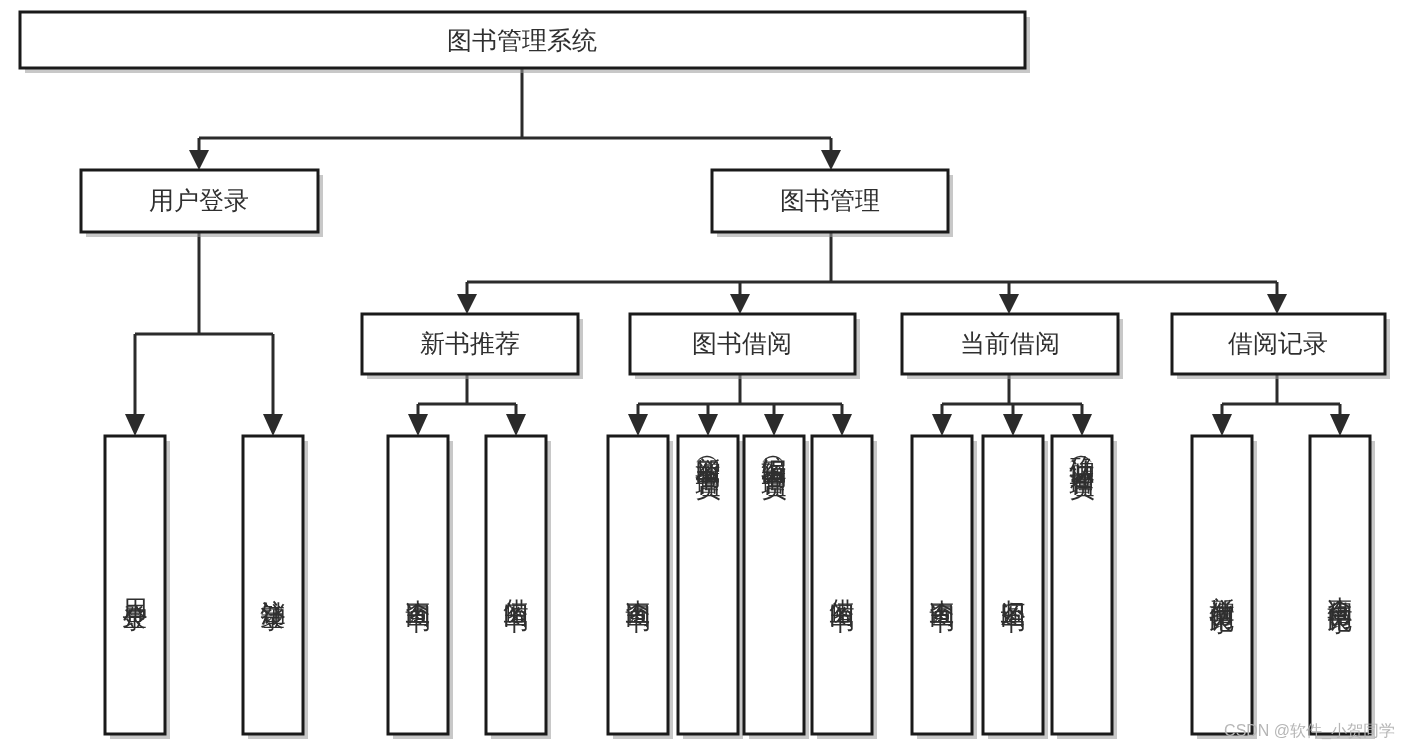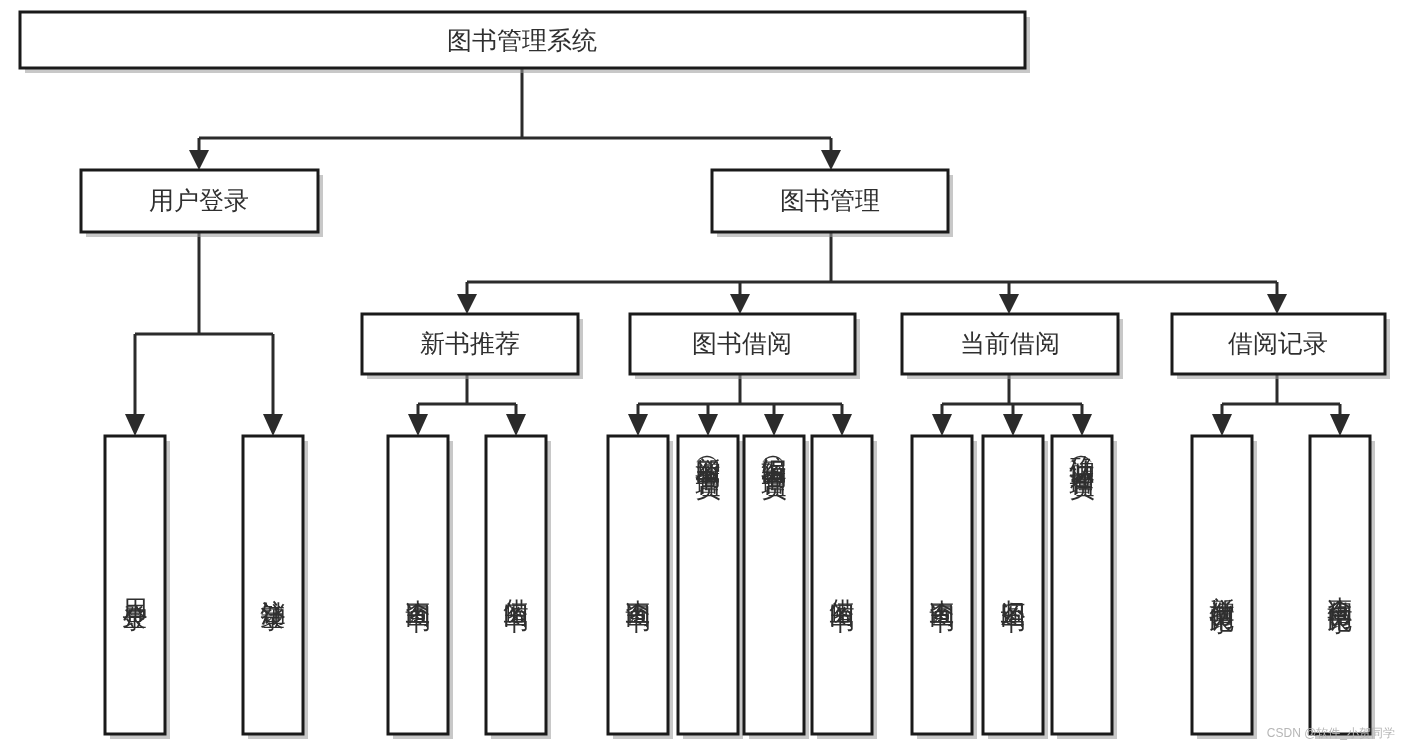--- a/index.html
+++ b/index.html
@@ -64,21 +64,21 @@
     line-height: 1.32;
     color: #2f2f2f;
     letter-spacing: 3px;
     white-space: nowrap;
   }
   .watermark {
     position: absolute;
     right: 10px;
     bottom: 5px;
     font-family: "Liberation Sans", "DejaVu Sans", sans-serif;
-    font-size: 12px;
+    font-size: 16px;
     color: #b6b6b6;
     white-space: nowrap;
     pointer-events: none;
   }
 </style>
 </head>
 <body>
 
 <div id="diagram-root">
 

